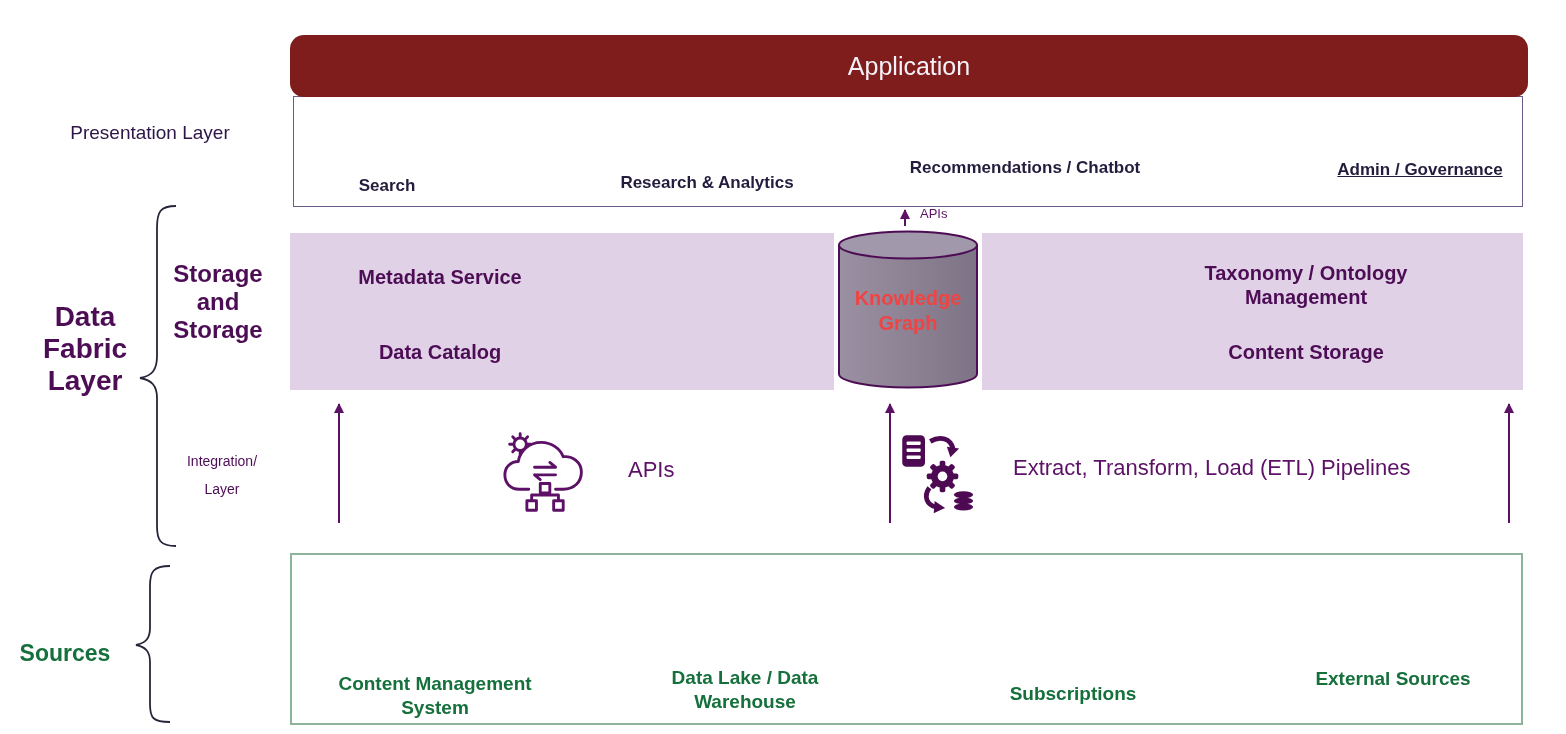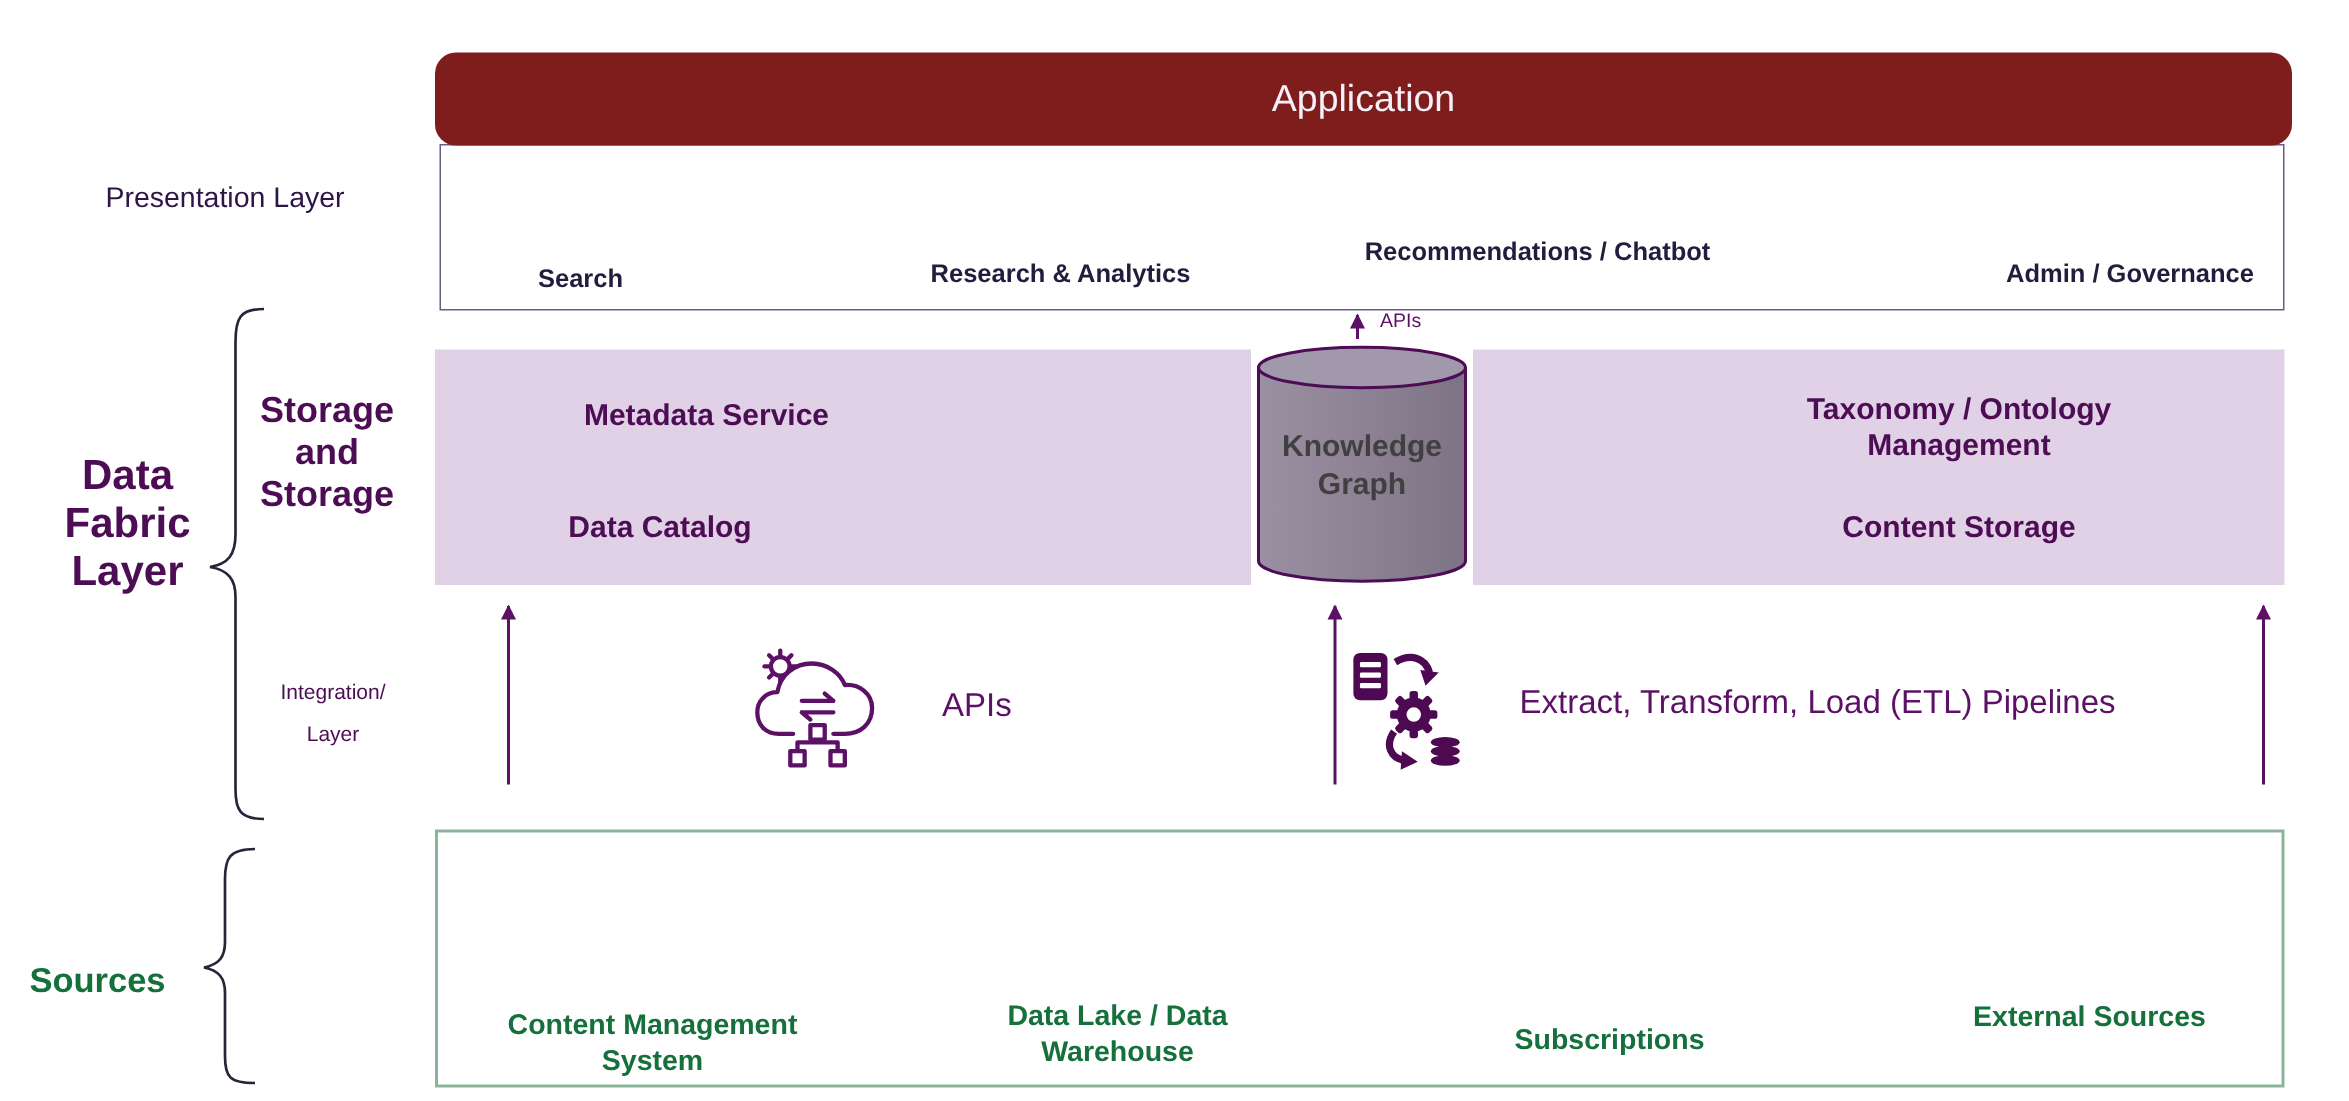--- a/index.html
+++ b/index.html
@@ -19,21 +19,21 @@
   .lbl-fabric{left:10px;top:301px;width:150px;font-weight:bold;font-size:28px;line-height:32px;}
   .lbl-storage{left:128px;top:260px;width:180px;font-weight:bold;font-size:24px;line-height:28px;}
   .lbl-integration{left:132px;top:447px;width:180px;font-size:14px;line-height:28px;}
   .lbl-sources{left:5px;top:640px;width:120px;font-weight:bold;font-size:23px;color:#15703c;text-align:center;}
   
   .band{left:290px;top:233px;width:1233px;height:157px;background:#e0d1e7;z-index:1;}
   .band-label{font-weight:bold;font-size:20px;color:#4d0d55;text-align:center;z-index:2;line-height:24px;}
   .band-label span{display:block;}
   
   .kg-wrap{left:834px;top:226px;width:148px;height:168px;background:#fff;z-index:3;}
-  .kg-text{position:absolute;left:0;top:60px;width:100%;text-align:center;color:#404040;font-weight:bold;
+  .kg-text{position:absolute;left:0;top:60px;width:100%;text-align:center;color:#ef4444;font-weight:bold;
            font-size:20px;line-height:25px;}
   .kg-text span{display:block;}
   
   .varrow{width:2px;background:#5c1166;z-index:2;}
   .varrow::before{content:"";position:absolute;top:-1px;left:-4.5px;border-left:5.5px solid transparent;
                   border-right:5.5px solid transparent;border-bottom:10px solid #5c1166;}
   .small-apis{left:920px;top:206px;font-size:13px;color:#5c1166;z-index:3;}
   .mid-text{font-size:22px;color:#5c1166;}
   
   .src-box{left:290px;top:553px;width:1229px;height:168px;background:#fff;border:2px solid #8cb49a;z-index:1;}
@@ -127,27 +127,27 @@
           <rect x="-3.5" y="-19" width="7" height="9" rx="2" transform="rotate(270)"></rect>
           <rect x="-3.5" y="-19" width="7" height="9" rx="2" transform="rotate(315)"></rect>
         </g>
         <circle r="14"></circle>
         <circle r="6" fill="#fff"></circle>
       </g>
       <circle cx="47" cy="9" r="6.5"></circle>
       <path d="M36,29 Q36,17.5 47,17.5 Q58,17.5 58,29 Z"></path>
     </g>
   </svg>
-  <div class="abs p-label" style="left:1300px;top:173px;width:240px;">
+  <div class="abs p-label" style="left:1300px;top:160px;width:240px;text-decoration:underline;">
     <span>Admin / Governance</span>
   </div>
 
   <div class="abs band"></div>
 
-  <div class="abs band-label" style="left:305px;top:265px;width:300px;padding-left:16px;">Metadata Service</div>
+  <div class="abs band-label" style="left:290px;top:265px;width:300px;">Metadata Service</div>
   <div class="abs band-label" style="left:290px;top:340px;width:300px;">Data Catalog</div>
 
   <div class="abs band-label" style="left:1156px;top:261px;width:300px;">
     <span>Taxonomy / Ontology</span>
     <span>Management</span>
   </div>
   <div class="abs band-label" style="left:1156px;top:340px;width:300px;">Content Storage</div>
 
   <div class="abs varrow" style="left:904px;top:210px;height:17px;"></div>
   <div class="abs small-apis">APIs</div>

